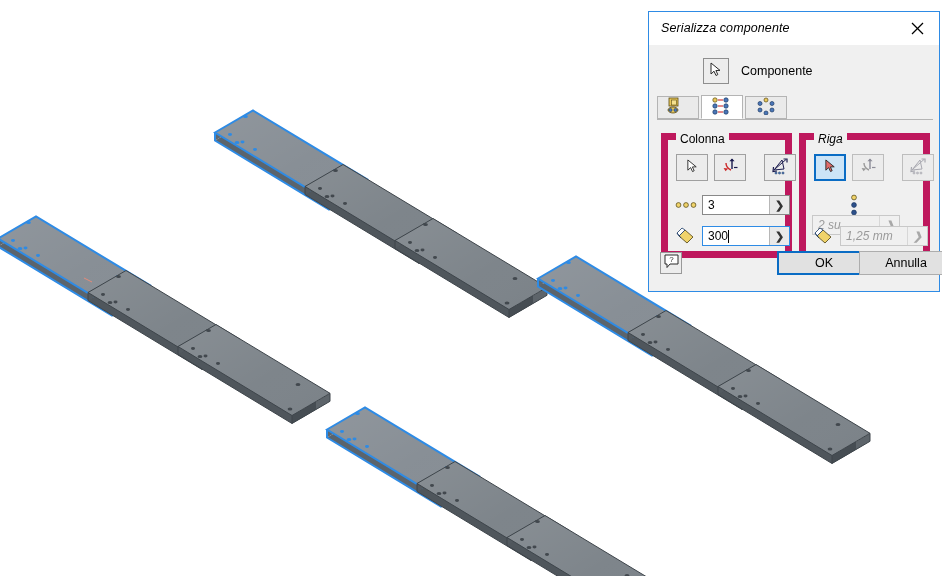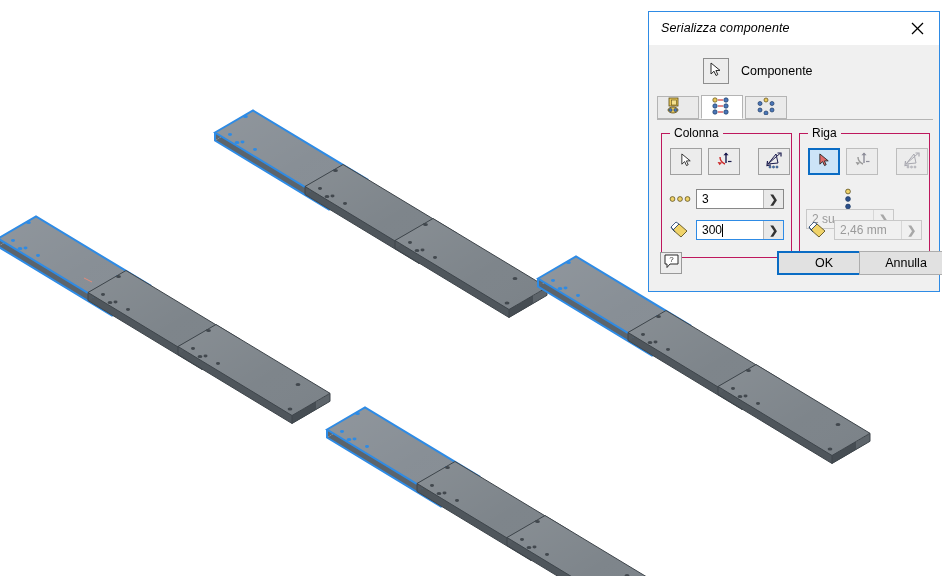--- a/index.html
+++ b/index.html
@@ -126,35 +126,35 @@
   }
   .tab.active {
     background: #ffffff;
     border-bottom: 1px solid #ffffff;
     height: 24px;
   }
 
   
   .groupbox {
     position: absolute;
-    border: 1px solid #be185d;
+    border: 7px solid #be185d;
     box-sizing: border-box;
     padding-left: 8px;
   }
   .groupbox > .gb-label {
     position: absolute;
     top: -8px;
     left: 8px;
     background: #f0f0f0;
     padding: 0 4px;
     font-size: 12px;
     color: #000;
   }
   #gb-colonna { left: 10px; top: 88px; width: 131px; height: 125px; }
-  #gb-riga    { left: 148px; top: 88px; width: 131px; height: 125px; }
+  #gb-riga    { left: 148px; top: 88px; width: 131px; height: 125px; font-style: italic; }
 
   .mode-row {
     position: absolute;
     top: 14px;
     left: 8px;
     display: flex;
     align-items: center;
   }
   .mode-btn {
     width: 32px; height: 27px;
@@ -558,21 +558,21 @@
 
       <div class="field-row" style="top:86px;">
         <div class="field-icon">
           <svg width="20" height="18" viewBox="0 0 20 18">
             <polygon points="3,9 9,3 17,10 11,16" fill="#f0d36a" stroke="#4a3f10" stroke-width="0.8"></polygon>
             <polygon points="3,9 9,3 6,1 1,6" fill="#ffffff" stroke="#1a3a66" stroke-width="0.8"></polygon>
             <line x1="1" y1="6" x2="5" y2="11" stroke="#1a3a66" stroke-width="0.8"></line>
           </svg>
         </div>
         <div class="spin disabled">
-          <div class="val">2,46 mm</div>
+          <div class="val">1,25 mm</div>
           <div class="arrow">❯</div>
         </div>
       </div>
     </fieldset>
 
     <div class="footer">
       <div class="help-btn">
         <span>
           <svg width="15" height="15" viewBox="0 0 15 15">
             <path d="M1 1 H14 V10 H6 L3 13.5 V10 H1 Z" fill="#ffffff" stroke="#2b2b2b" stroke-width="1"></path>

